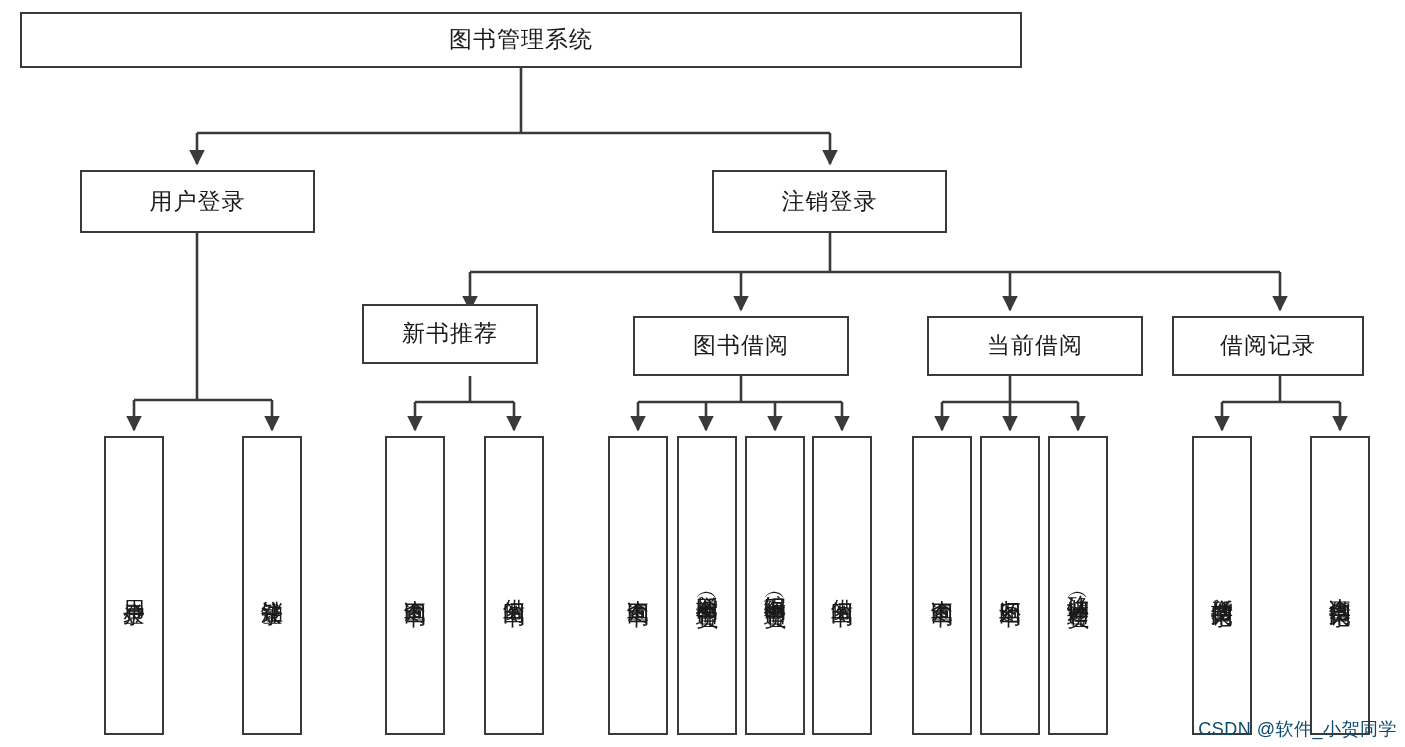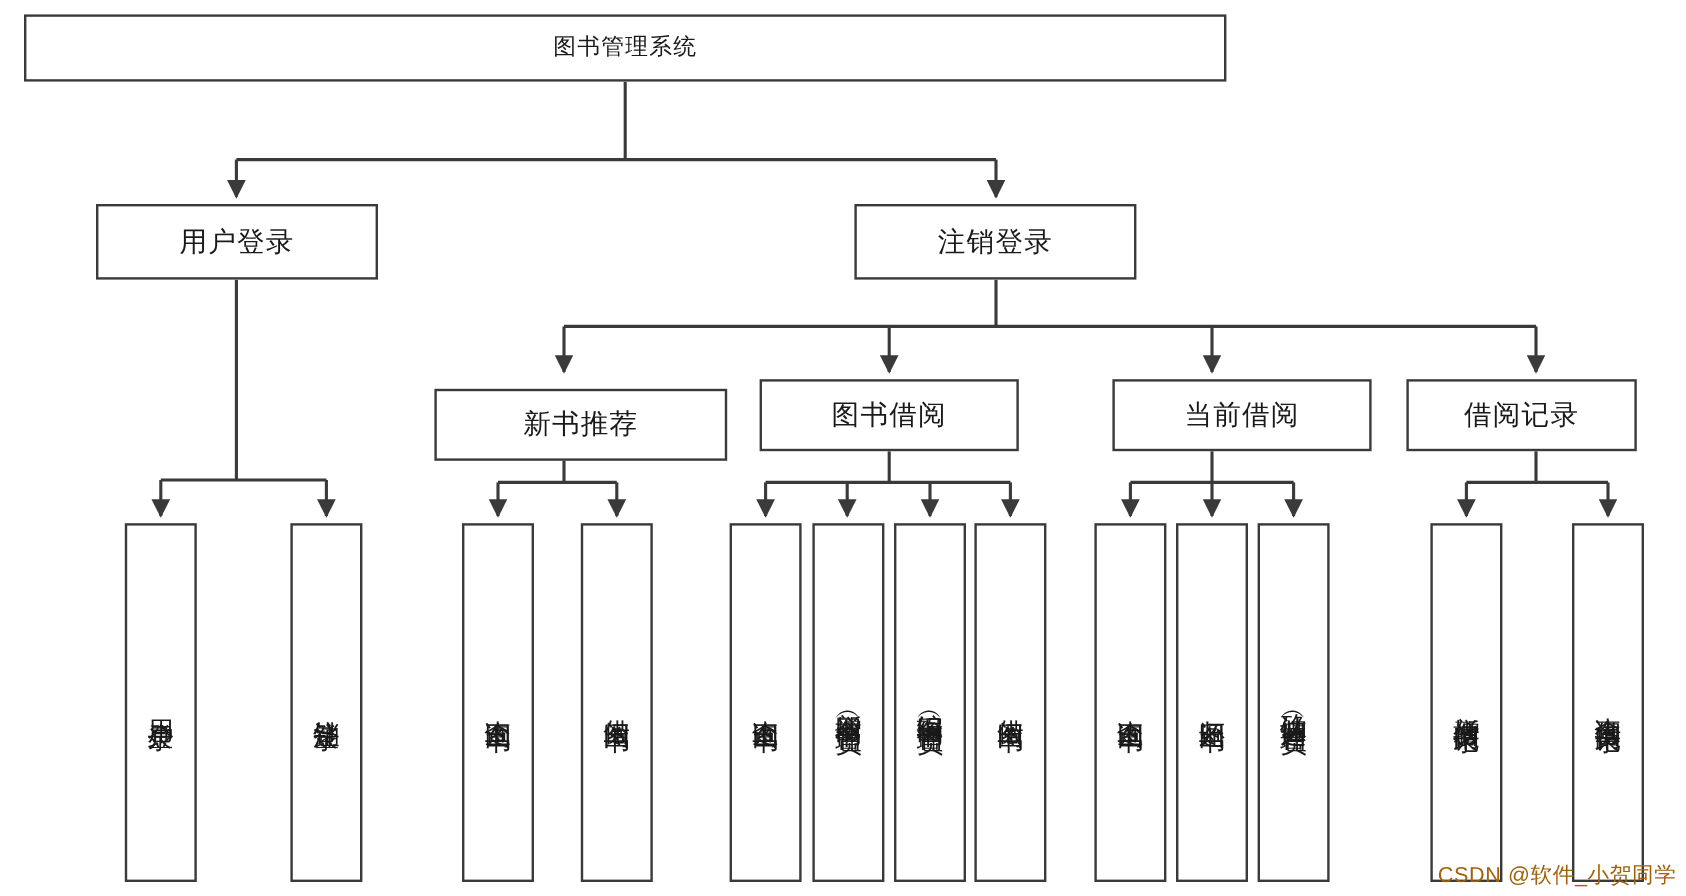--- a/index.html
+++ b/index.html
@@ -36,21 +36,21 @@
     justify-content: center;
     color: #1a1a1a;
   }
   .node-h {
     font-size: 23px;
     letter-spacing: 1px;
     line-height: 1.1;
     white-space: nowrap;
   }
   .node-root {
-    font-size: 19px;
+    font-size: 23px;
   }
   .node-v {
     align-items: center;
     justify-content: center;
     padding: 4px 0;
   }
   .vtext {
     writing-mode: vertical-rl;
     text-orientation: upright;
     -webkit-text-orientation: upright;
@@ -59,21 +59,21 @@
     letter-spacing: 2px;
     text-align: center;
     white-space: nowrap;
     color: #1a1a1a;
   }
   .watermark {
     position: absolute;
     right: 8px;
     bottom: 6px;
     font-size: 18px;
-    color: #a16207;
+    color: #0c4a6e;
     letter-spacing: 0.5px;
     white-space: nowrap;
     user-select: none;
   }
 </style>
 </head>
 <body>
 
 <div id="diagram-root">
 
@@ -132,21 +132,21 @@
     <span>图书管理系统</span>
   </div>
 
   <div class="node node-h" style="left:80px; top:170px; width:235px; height:63px;">
     <span>用户登录</span>
   </div>
   <div class="node node-h" style="left:712px; top:170px; width:235px; height:63px;">
     <span>注销登录</span>
   </div>
 
-  <div class="node node-h" style="left:362px; top:324px; width:244px; height:60px;text-align:right;">
+  <div class="node node-h" style="left:362px; top:304px; width:176px; height:60px;text-align:right;">
     <span>新书推荐</span>
   </div>
   <div class="node node-h" style="left:633px; top:316px; width:216px; height:60px;">
     <span>图书借阅</span>
   </div>
   <div class="node node-h" style="left:902px; top:316px; width:216px; height:60px;margin-left:25px;">
     <span>当前借阅</span>
   </div>
   <div class="node node-h" style="left:1172px; top:316px; width:192px; height:60px;">
     <span>借阅记录</span>

